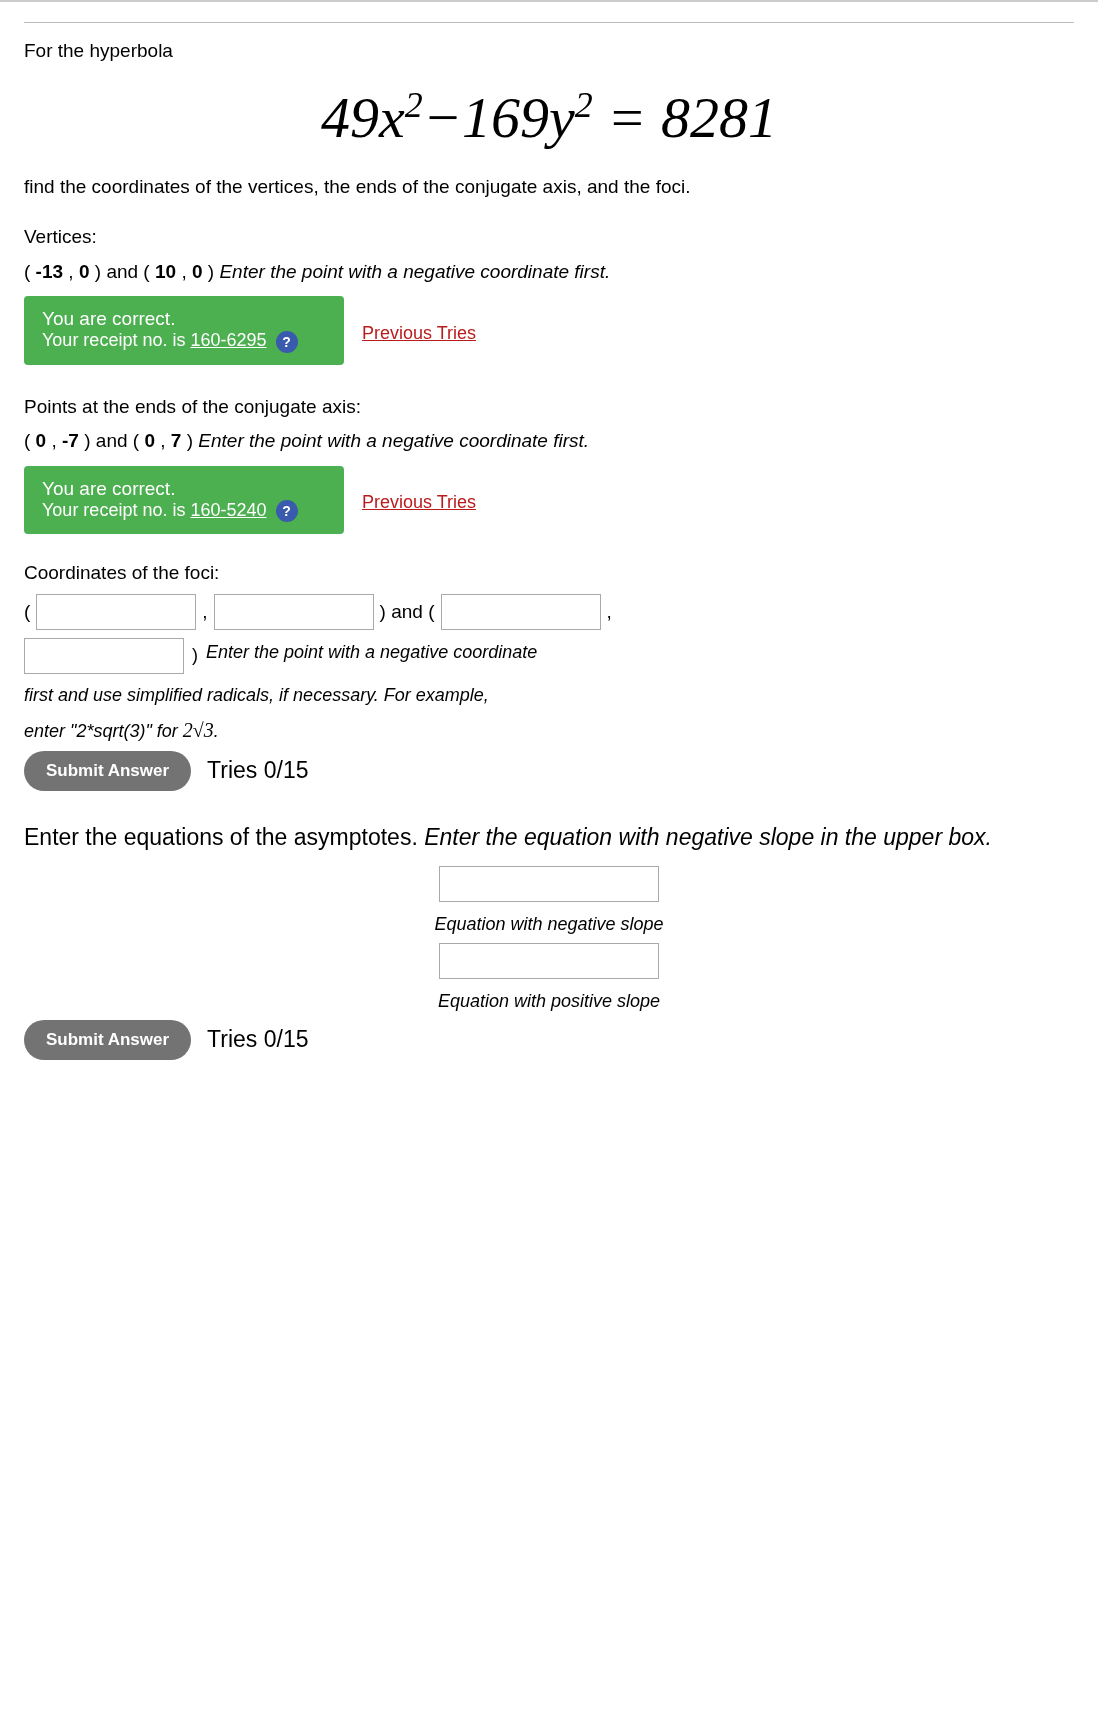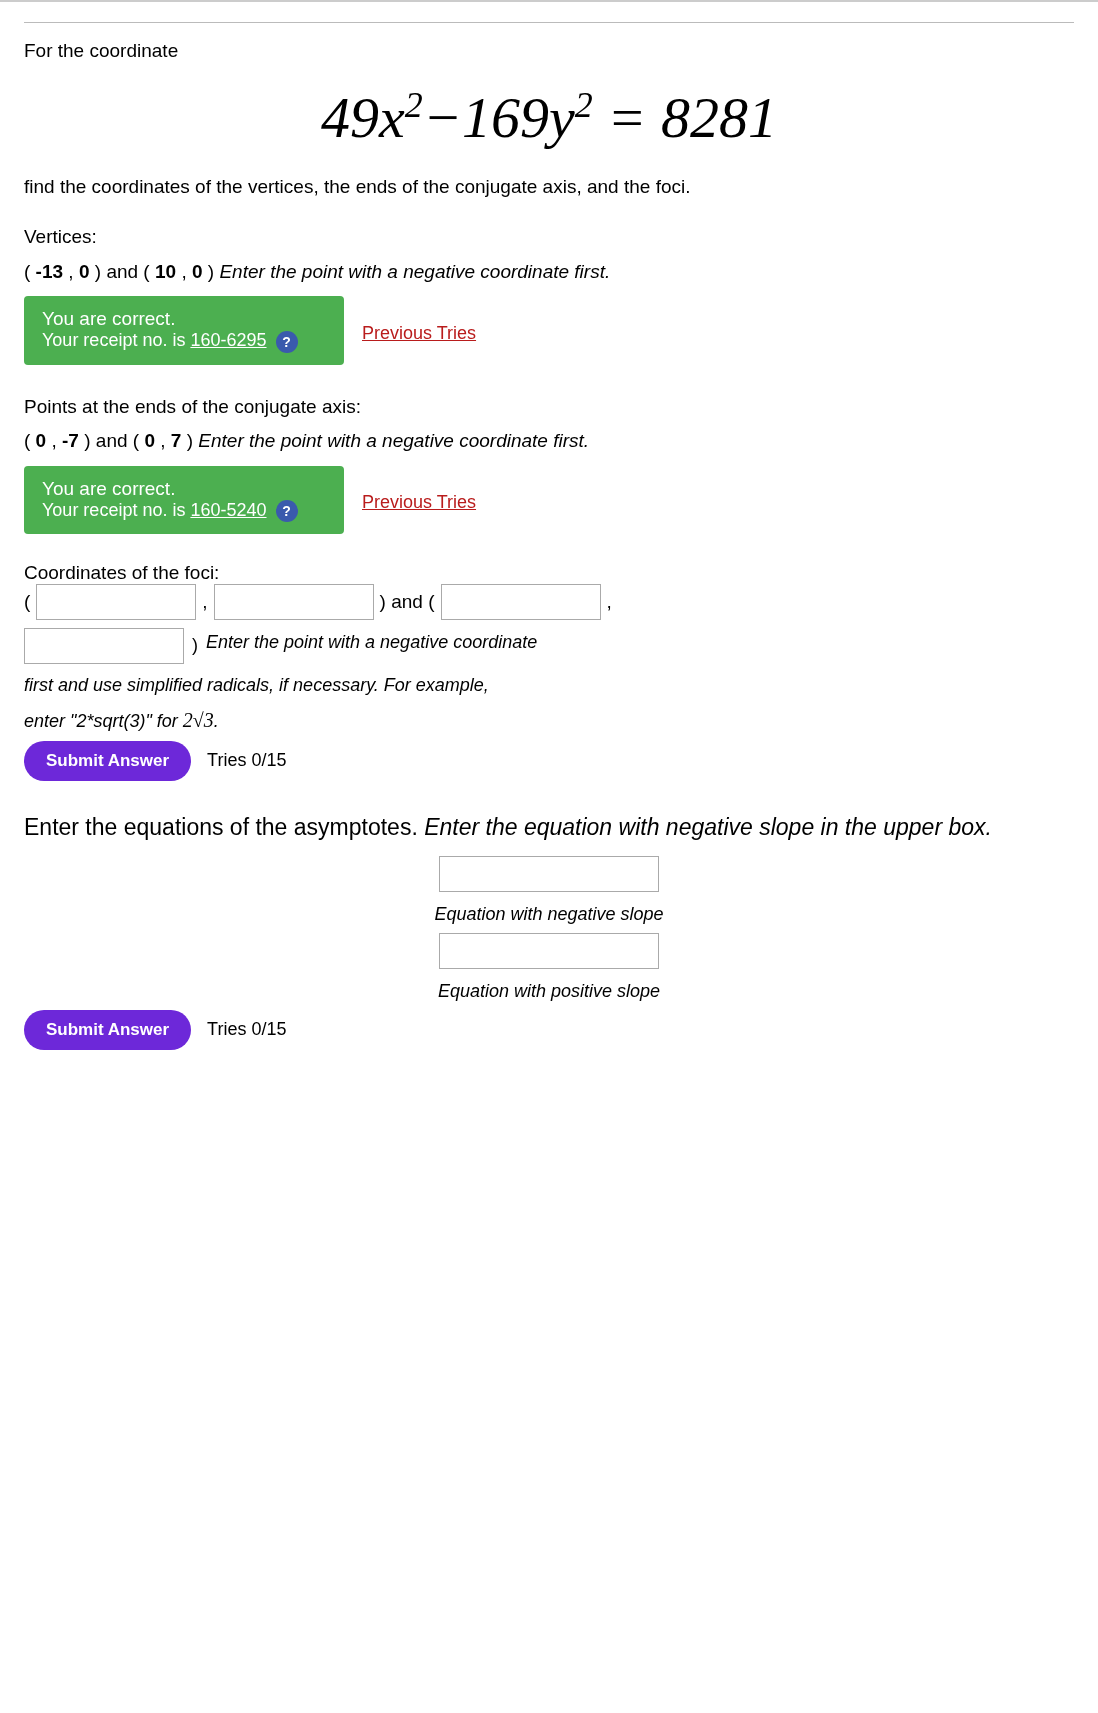--- a/index.html
+++ b/index.html
@@ -122,20 +122,21 @@
       align-items: center;
       margin-bottom: 22px;
     }
 
     .foci-section {
       margin-bottom: 18px;
     }
 
     .foci-label {
       font-size: 19px;
+      margin-bottom: 10px;
     }
 
     .foci-inputs-row {
       display: flex;
       align-items: center;
       font-size: 19px;
       flex-wrap: wrap;
       gap: 6px;
       margin-bottom: 8px;
     }
@@ -166,32 +167,32 @@
     }
 
     .submit-row {
       display: flex;
       align-items: center;
       gap: 16px;
       margin-bottom: 28px;
     }
 
     .submit-btn {
-      background: #6d28d9;
+      background: #737373;
       color: #fff;
       border: none;
       border-radius: 20px;
       padding: 10px 22px;
       font-size: 17px;
       font-weight: bold;
       cursor: pointer;
     }
 
     .tries-label {
-      font-size: 18px;
+      font-size: 23px;
       color: #000;
     }
 
     .asymptote-section {
       margin-bottom: 18px;
     }
 
     .asymptote-intro {
       font-size: 23px;
       margin-bottom: 10px;
@@ -229,21 +230,21 @@
       border-top: 1.5px solid #bbb;
       margin-bottom: 14px;
     }
   </style>
 </head>
 <body>
 
 <div class="page-container">
   <div class="divider-top"></div>
 
-  <p class="intro-text">For the coordinate</p>
+  <p class="intro-text">For the hyperbola</p>
 
   <div class="equation-block">
     49<em>x</em><sup>2</sup>−169<em>y</em><sup>2</sup>&nbsp;=&nbsp;8281
   </div>
 
   <p class="instruction-text">find the coordinates of the vertices, the ends of the conjugate axis, and the foci.</p>
 
   <div class="section-block">
     <p class="section-label">Vertices:</p>
     <p class="answer-line">

